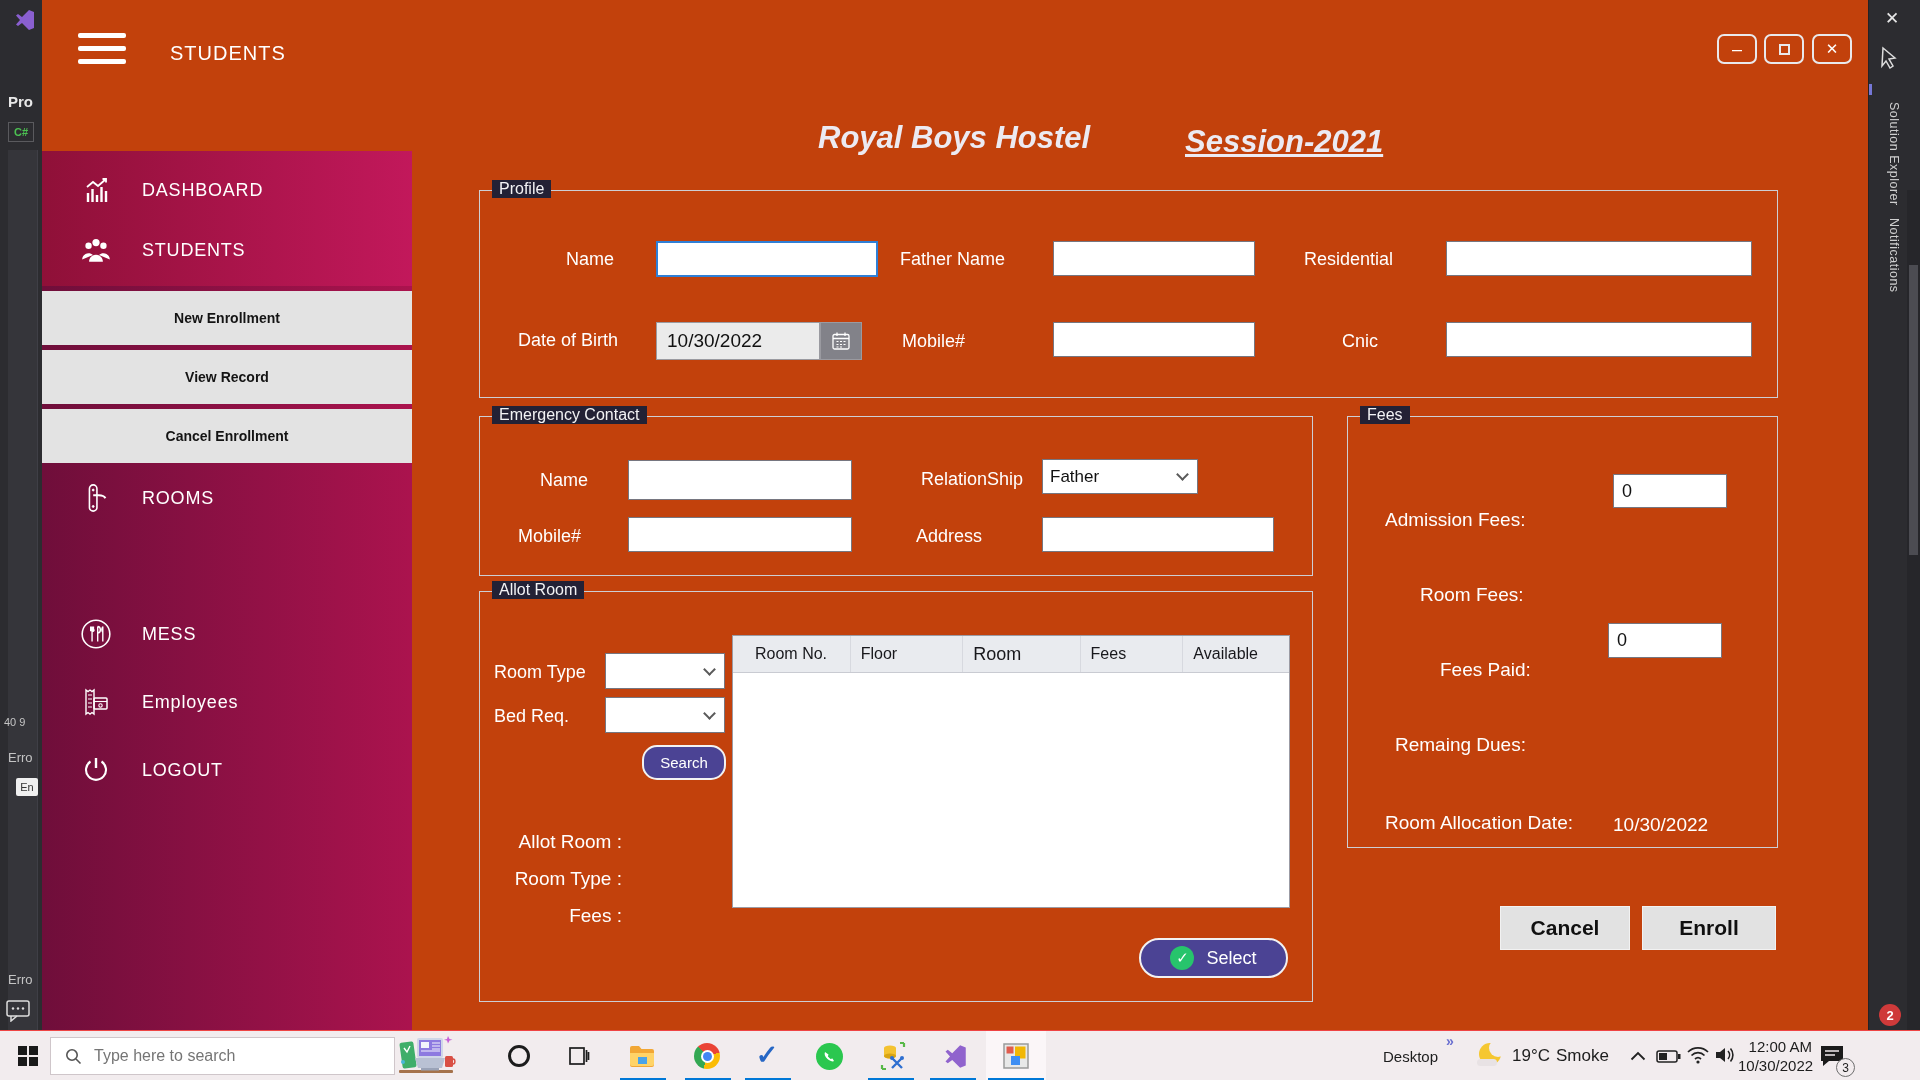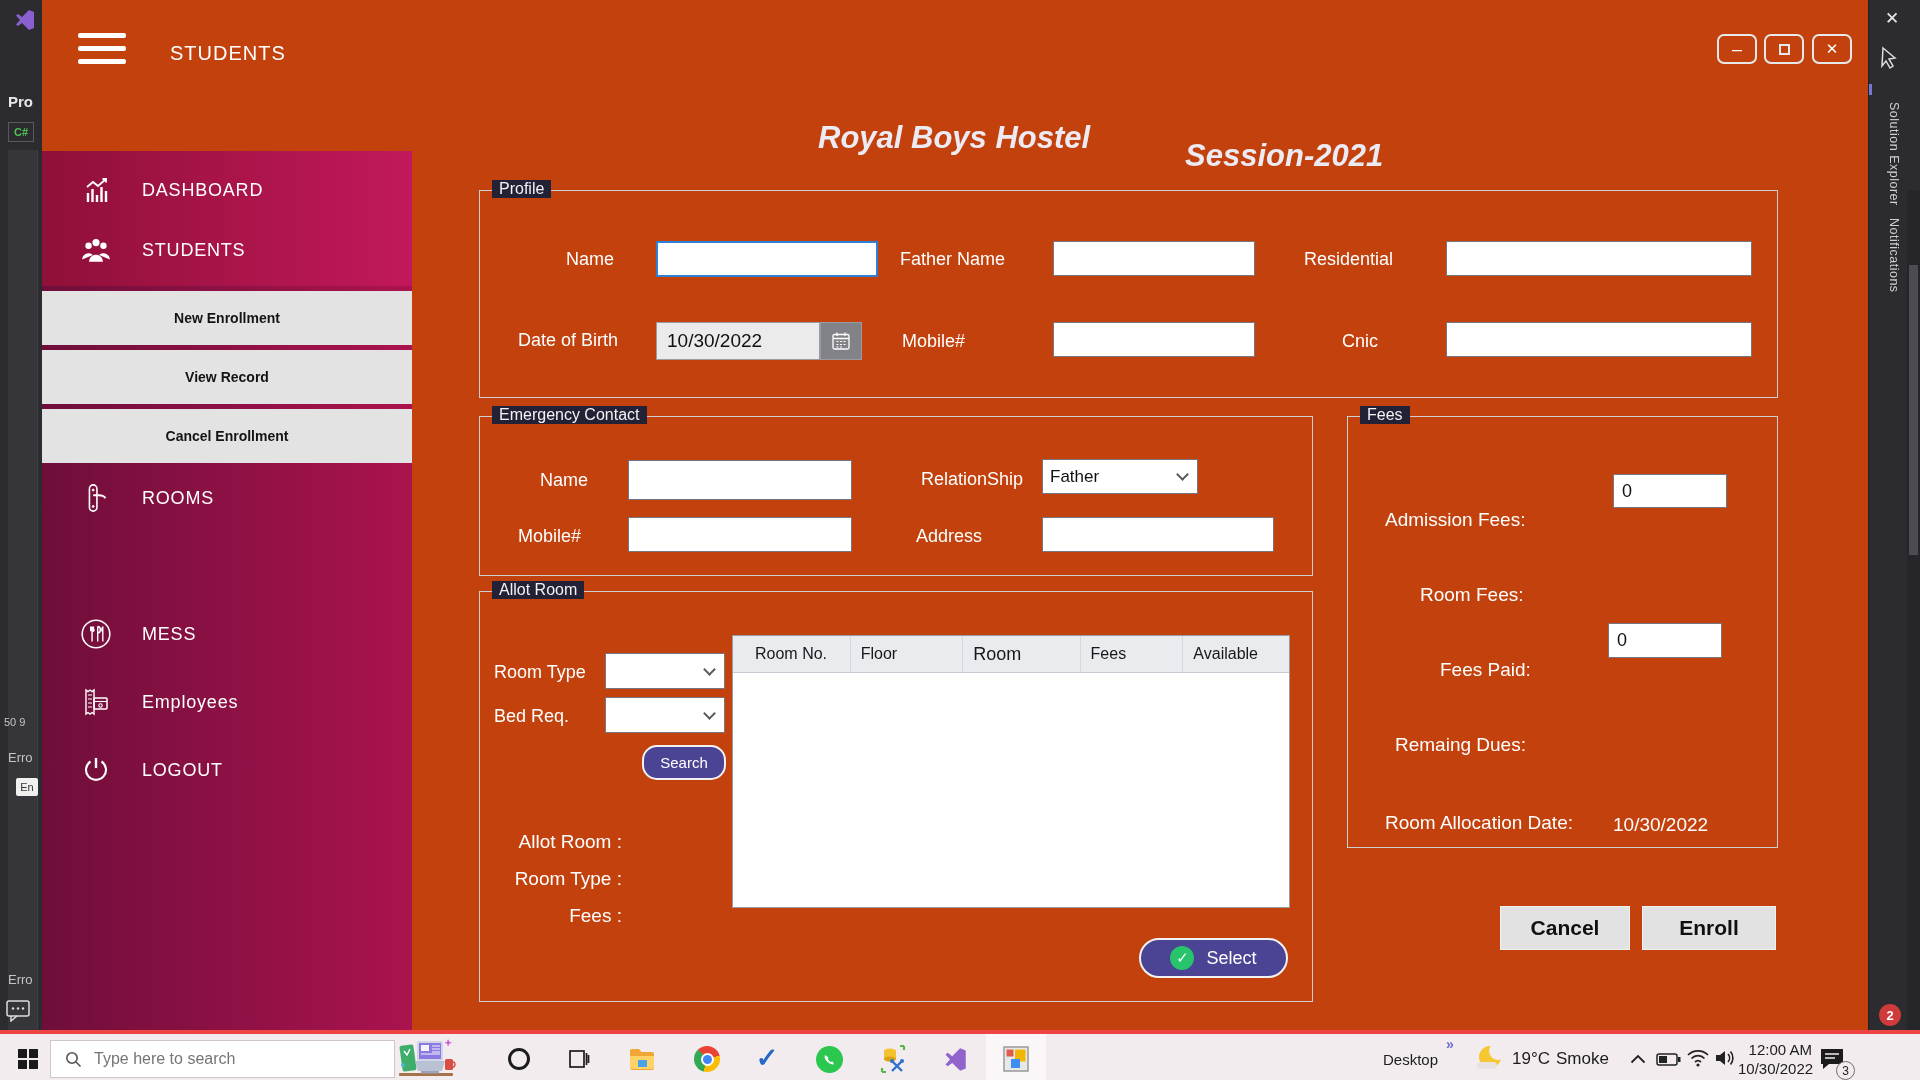--- a/index.html
+++ b/index.html
@@ -40,21 +40,21 @@
   .datebox .val{color:#111;font-size:19px;padding-left:10px;}
   .datebtn{position:absolute;background:#828289;border:1px solid #9a9aa0;display:flex;align-items:center;justify-content:center;}
   .btn-purple{position:absolute;background:#4b4394;border:2px solid #f2f2f2;color:#fff;display:flex;align-items:center;justify-content:center;cursor:default;}
   .btn-gray{position:absolute;background:#e2e2e2;border:1px solid #f2f2f2;color:#101010;font-weight:bold;font-size:21px;
             display:flex;align-items:center;justify-content:center;cursor:default;}
   .grid{position:absolute;background:#fff;border:1px solid #9b9ba4;}
   .grid-head{display:flex;background:#e9ebef;height:37px;border-bottom:1px solid #c9cbd2;}
   .grid-head .gh{display:flex;align-items:center;padding-left:10px;color:#18181c;font-size:16px;border-right:1px solid #d7d9df;}
   .checkdot{width:24px;height:24px;border-radius:50%;background:#27c46c;color:#fff;font-size:15px;display:flex;align-items:center;justify-content:center;}
   
-  .taskbar{position:absolute;left:0;top:1030px;width:1920px;height:50px;background:#f2ecee;border-top:4px solid #ef4444;}
+  .taskbar{position:absolute;left:0;top:1030px;width:1920px;height:50px;background:#f2ecee;border-top:1px solid #ef4444;}
   .tb{position:absolute;display:flex;align-items:center;justify-content:center;}
   .tb-underline{position:absolute;top:47px;height:3px;background:#0078d7;}
   .tb-text{color:#1d1d1d;font-size:15px;white-space:nowrap;}
   .searchbox{position:absolute;left:50px;top:6px;width:345px;height:38px;background:#fff;border:1px solid #cfc6ca;display:flex;align-items:center;}
   .searchbox input{border:none;outline:none;flex:1;font-size:16px;color:#3a3a3a;background:transparent;}
   .startgrid{display:grid;grid-template-columns:9px 9px;grid-template-rows:9px 9px;gap:2px;}
   .startgrid i{background:#1a1a1a;}
   .badge-circle{position:absolute;width:19px;height:19px;border:1.5px solid #6e6e6e;border-radius:50%;background:#f2ecee;
                 color:#222;font-size:12px;display:flex;align-items:center;justify-content:center;}
   .red-badge{position:absolute;width:22px;height:22px;border-radius:50%;background:#cf3a3a;color:#fff;font-size:13px;font-weight:bold;
@@ -69,21 +69,21 @@
 
   <div class="vs-strip" style="left:0;width:42px;">
     <svg class="abs" style="left:12px;top:8px;" width="24" height="24" viewBox="0 0 24 24">
       <path d="M17 2l5 2v16l-5 2-7-7-4 3-2-1.5L8 12 4 7.5 6 6l4 3z" fill="#8a5fd0"></path>
     </svg>
     <div class="vs-col" style="left:8px;top:150px;width:30px;height:880px;"></div>
     <div class="vs-small abs" style="left:8px;top:93px;font-weight:bold;font-size:15px;color:#e8e8e8;">Pro</div>
     <div class="abs" style="left:8px;top:122px;width:26px;height:20px;border:1px solid #5a5a5e;display:flex;align-items:center;justify-content:center;">
       <span style="color:#4cc152;font-size:11px;font-weight:bold;">C#</span>
     </div>
-    <div class="vs-small abs" style="left:4px;top:716px;font-size:11px;">50 9</div>
+    <div class="vs-small abs" style="left:4px;top:716px;font-size:11px;">40 9</div>
     <div class="vs-small abs" style="left:8px;top:750px;">Erro</div>
     <div class="enbadge" style="left:16px;top:778px;width:22px;height:18px;">
       <span>En</span>
     </div>
     <div class="vs-small abs" style="left:8px;top:972px;">Erro</div>
     <svg class="abs" style="left:6px;top:1000px;" width="24" height="22" viewBox="0 0 24 22">
       <rect x="1" y="1" width="22" height="15" rx="2" fill="none" stroke="#ddd" stroke-width="1.5"></rect>
       <path d="M5 16l0 5 6-5" fill="none" stroke="#ddd" stroke-width="1.5"></path>
       <circle cx="7" cy="8.5" r="1.2" fill="#ddd"></circle>
         <circle cx="12" cy="8.5" r="1.2" fill="#ddd"></circle>
@@ -109,21 +109,21 @@
 
   <div class="app">
 
     <div class="hamburger abs" style="left:36px;top:33px;width:48px;height:34px;">
       <span></span>
         <span></span>
         <span style="margin-bottom:0;"></span>
     </div>
     <div class="abs" style="left:128px;top:42px;color:#fff;font-size:20px;letter-spacing:1px;">STUDENTS</div>
     <div class="app-sub abs" style="left:776px;top:120px;">Royal Boys Hostel</div>
-    <div class="app-sub abs" style="left:1143px;top:138px;">Session-2021</div>
+    <div class="app-sub abs" style="left:1143px;top:124px;text-decoration:underline;">Session-2021</div>
 
     <button class="winbtn" style="left:1675px;top:34px;">
         <span style="font-size:18px;">–</span>
       </button>
     <button class="winbtn" style="left:1722px;top:34px;">
         <span style="width:11px;height:11px;border:2px solid #e9e9ec;display:block;"></span>
       </button>
     <button class="winbtn" style="left:1770px;top:34px;">
         <span>✕</span>
       </button>

